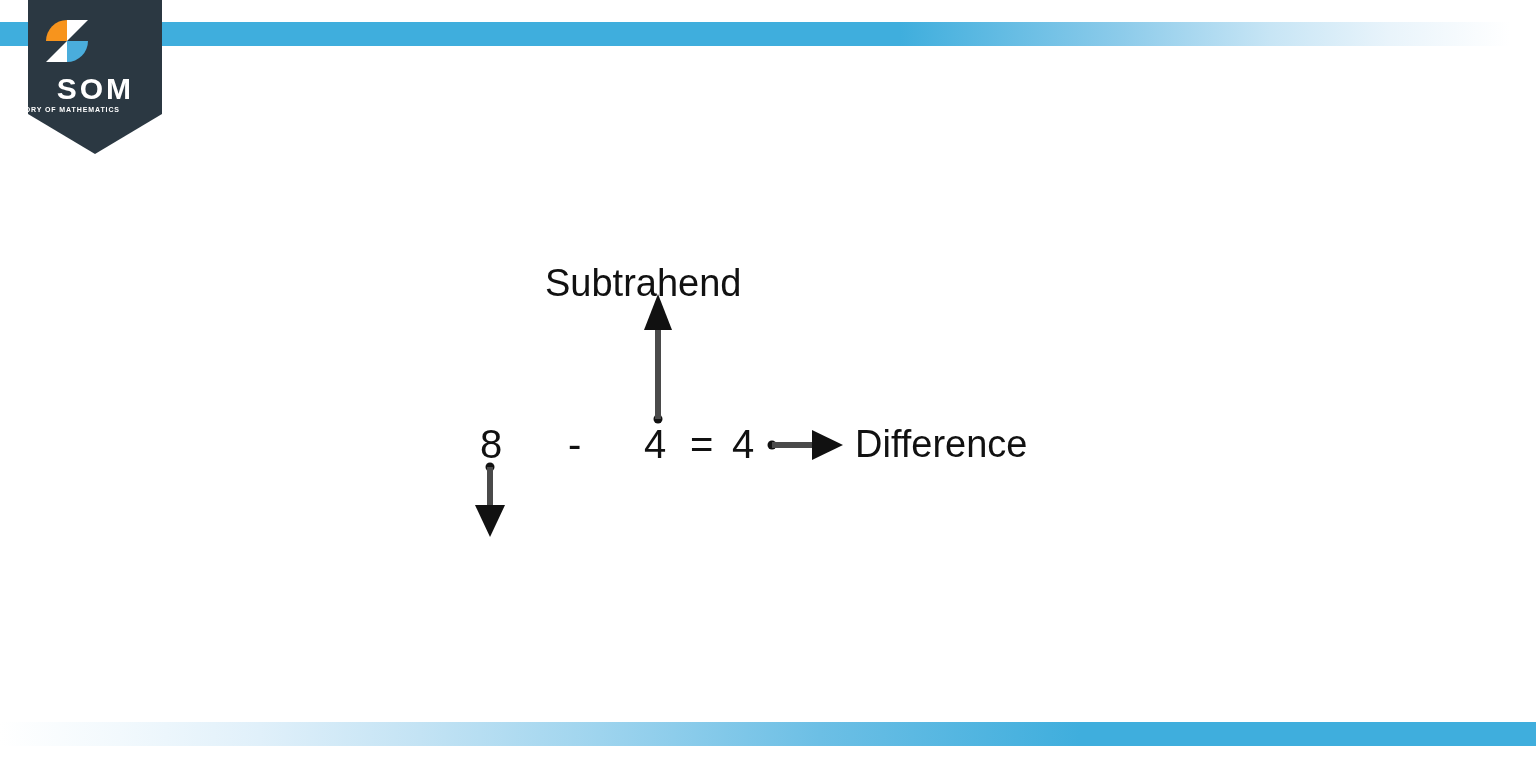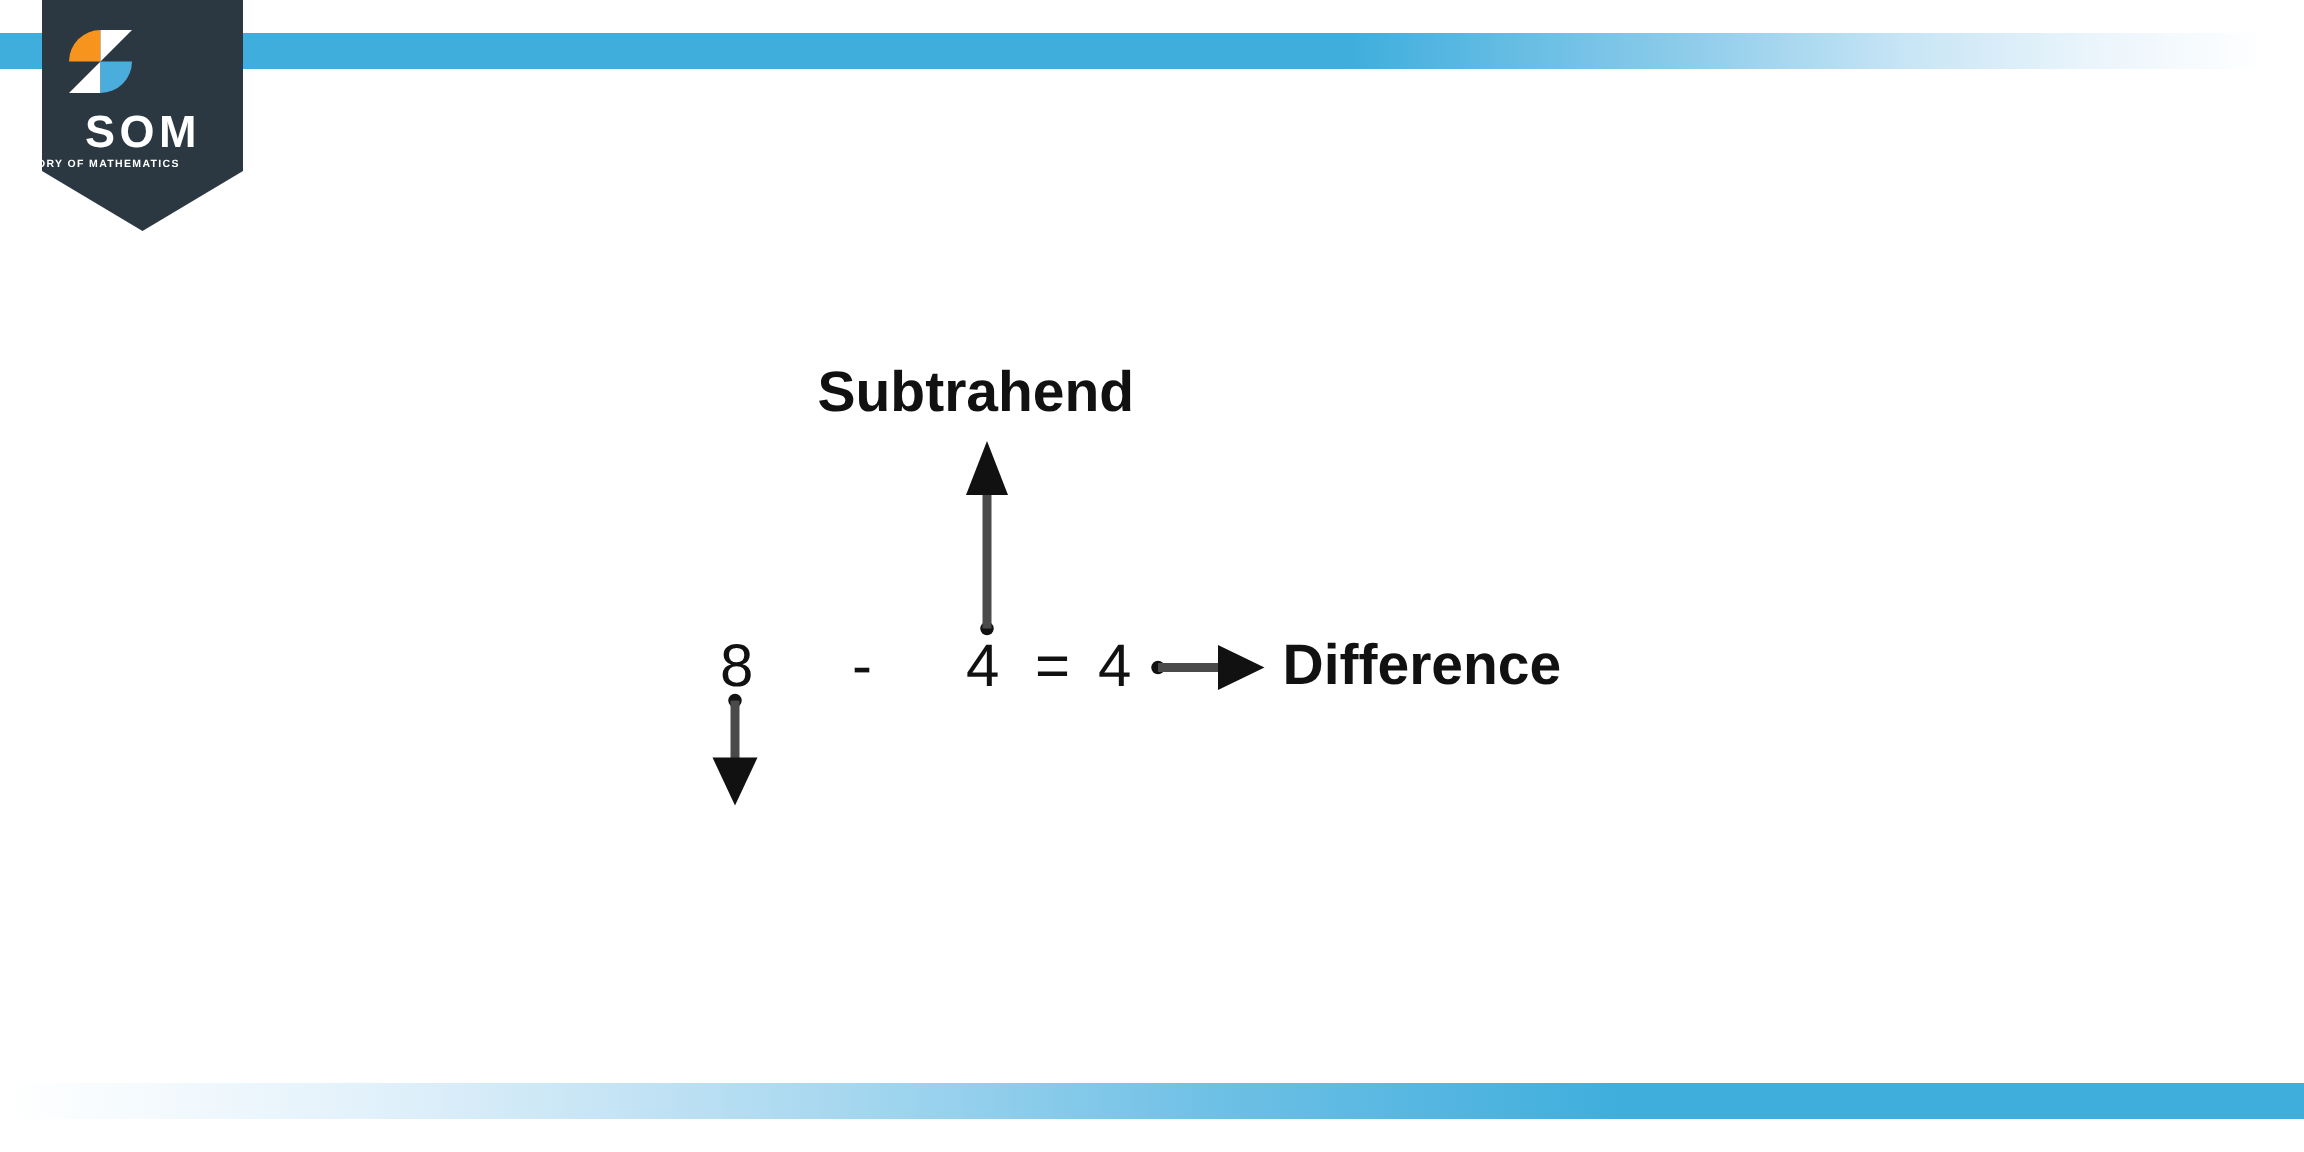--- a/index.html
+++ b/index.html
@@ -148,16 +148,16 @@
       <polygon points="843,445 812,460 812,430" fill="#111111"></polygon>
     </g>
   </svg>
 
   <div class="eq-term" style="left:480px; top:424px;">8</div>
   <div class="eq-term" style="left:568px; top:424px;">-</div>
   <div class="eq-term" style="left:644px; top:424px;">4</div>
   <div class="eq-term" style="left:690px; top:424px;">=</div>
   <div class="eq-term" style="left:732px; top:424px;">4</div>
 
-  <div class="dlabel" style="left:545px; top:243px;font-weight:bold;">Subtrahend</div>
-  <div class="dlabel" style="left:855px; top:425px;font-weight:bold;">Difference</div>
+  <div class="dlabel" style="left:545px; top:264px;">Subtrahend</div>
+  <div class="dlabel" style="left:855px; top:425px;">Difference</div>
 
 </div>
 
 </body></html>

